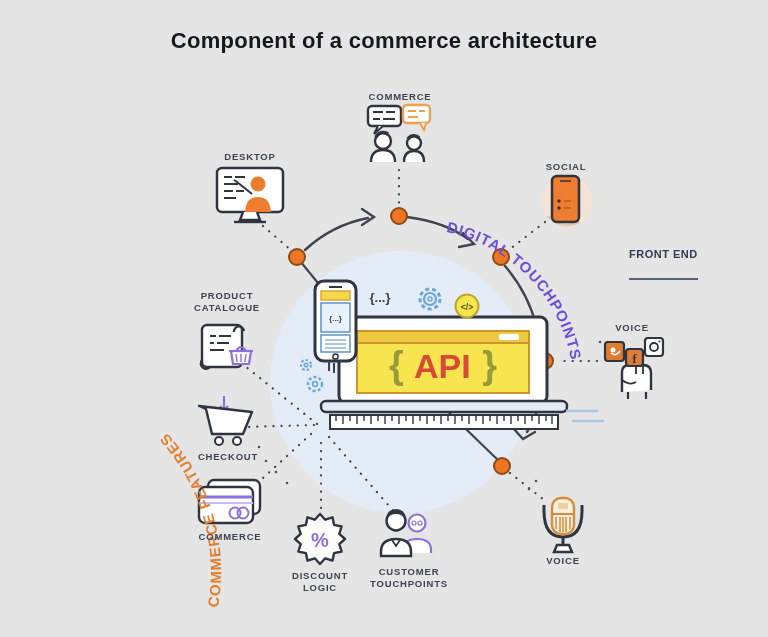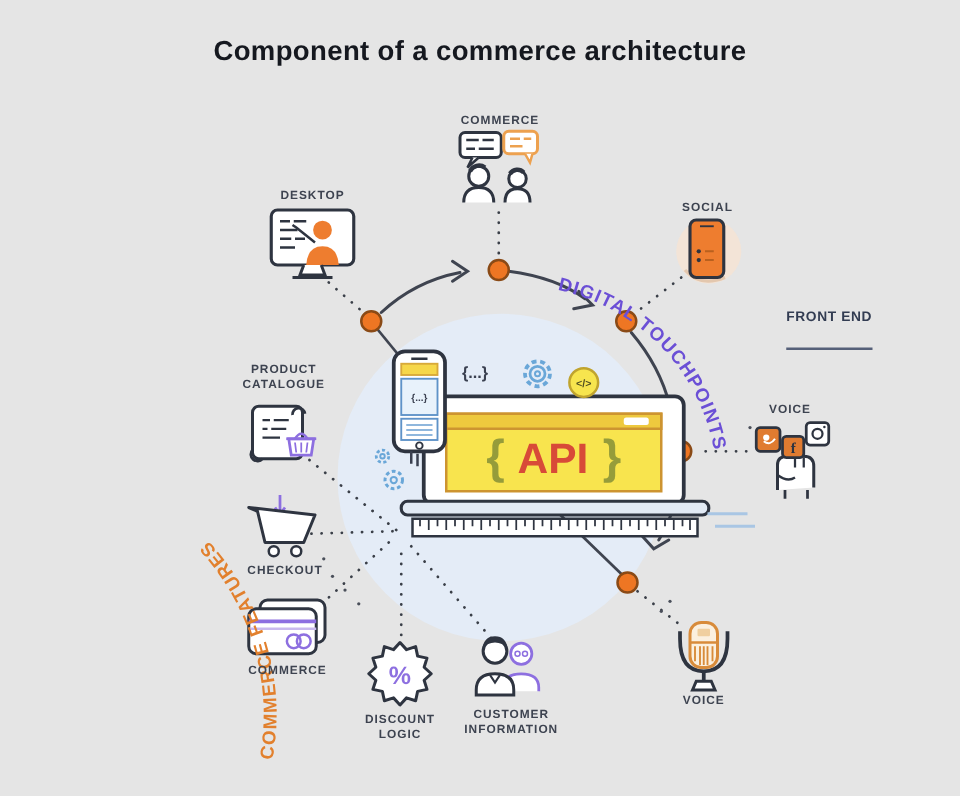--- a/index.html
+++ b/index.html
@@ -262,18 +262,18 @@
     </div>
   <div class="icon-label" style="left:230px;top:531px">
       <span>COMMERCE</span>
     </div>
   <div class="icon-label" style="left:320px;top:570px">
     <span>DISCOUNT</span>
       <span>LOGIC</span>
   </div>
   <div class="icon-label" style="left:409px;top:566px">
     <span>CUSTOMER</span>
-      <span>INFORMATION</span>
+      <span>TOUCHPOINTS</span>
   </div>
 
   <div class="side-label" style="left:629px;top:248px">FRONT END</div>
 
 </div>
 
 </body></html>

